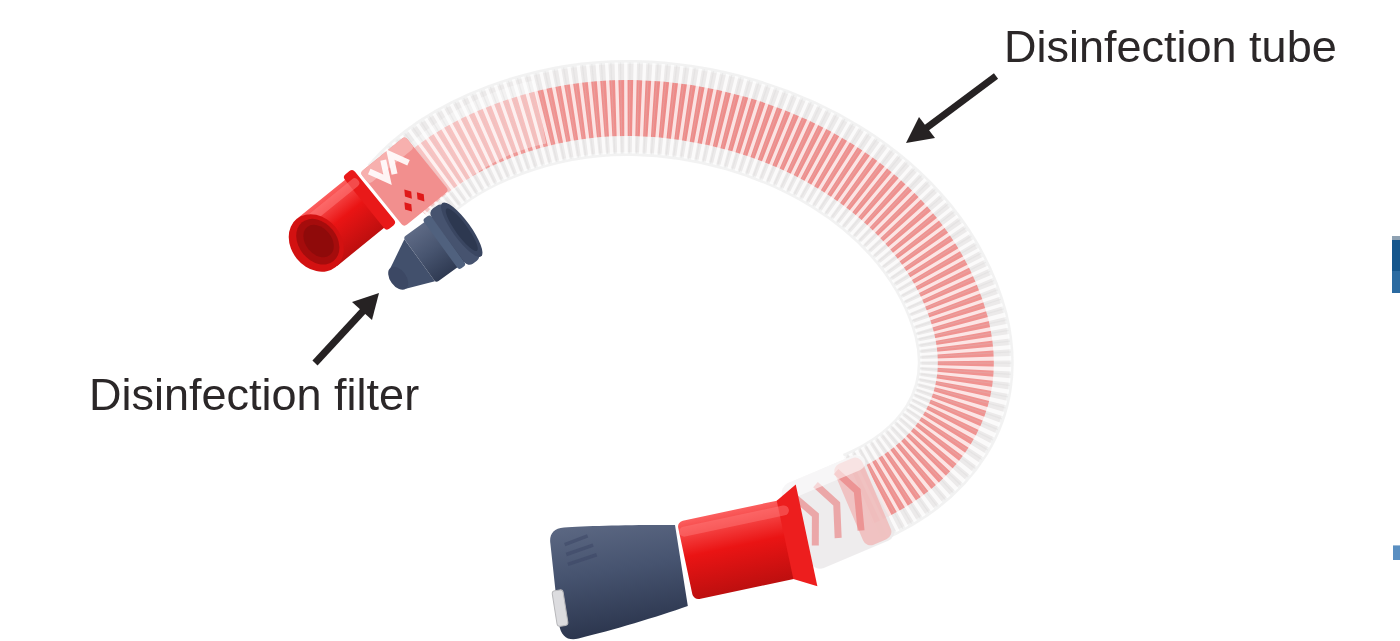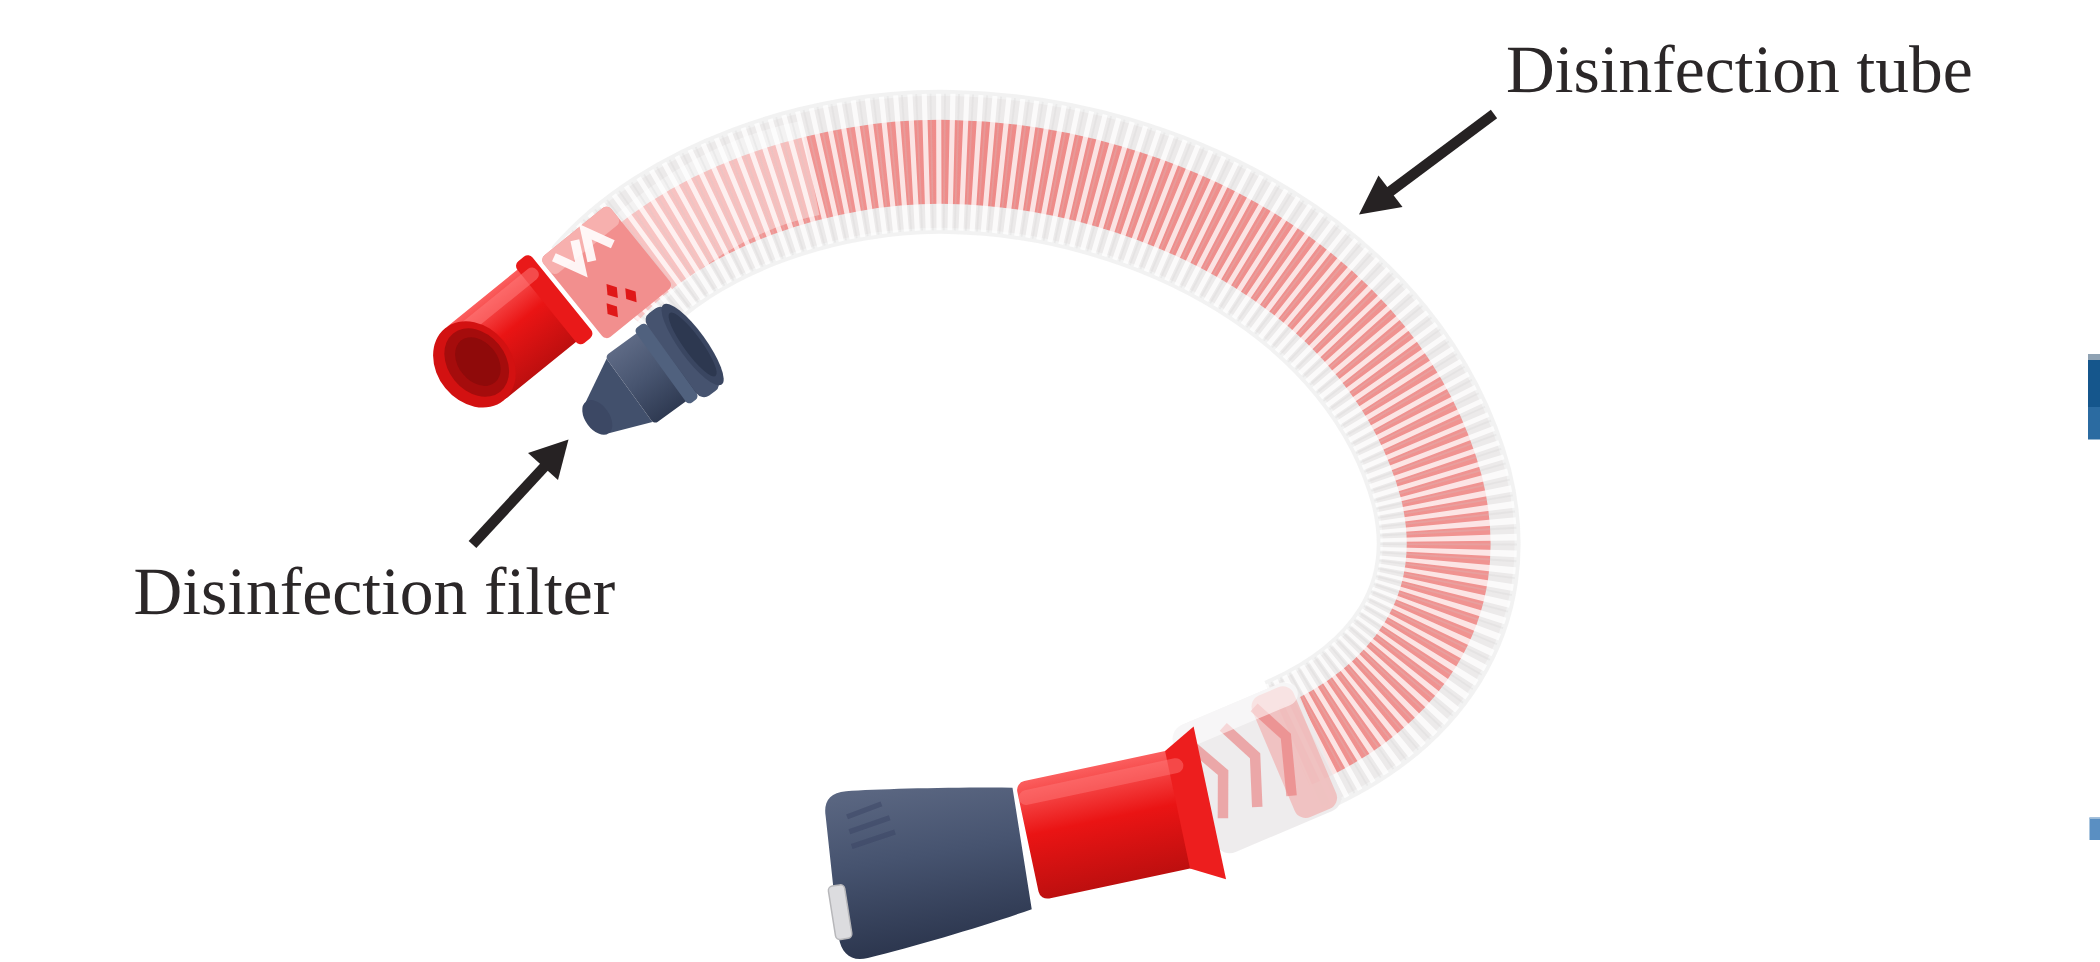--- a/index.html
+++ b/index.html
@@ -12,21 +12,20 @@
   .illustration {
     position: absolute; left: 0; top: 0;
   }
   .diagram-label {
     position: absolute;
     font-size: 45px;
     line-height: 1.05;
     color: #2b2728;
     letter-spacing: 0px;
     white-space: nowrap;
-    font-family: Liberation Serif, serif;
   }
   .label-tube   { left: 1004px; top: 23px; }
   .label-filter { left: 89px;  top: 371px; }
   .edge-bar { position: absolute; right: 0; }
   .edge-bar-top {
     top: 236px; width: 8px; height: 57px;
     background: linear-gradient(#8fa2b3 0 7%, #15568c 7% 62%, #2b6ba1 62% 100%);
   }
   .edge-bar-bottom {
     top: 545px; width: 7px; height: 14px;

